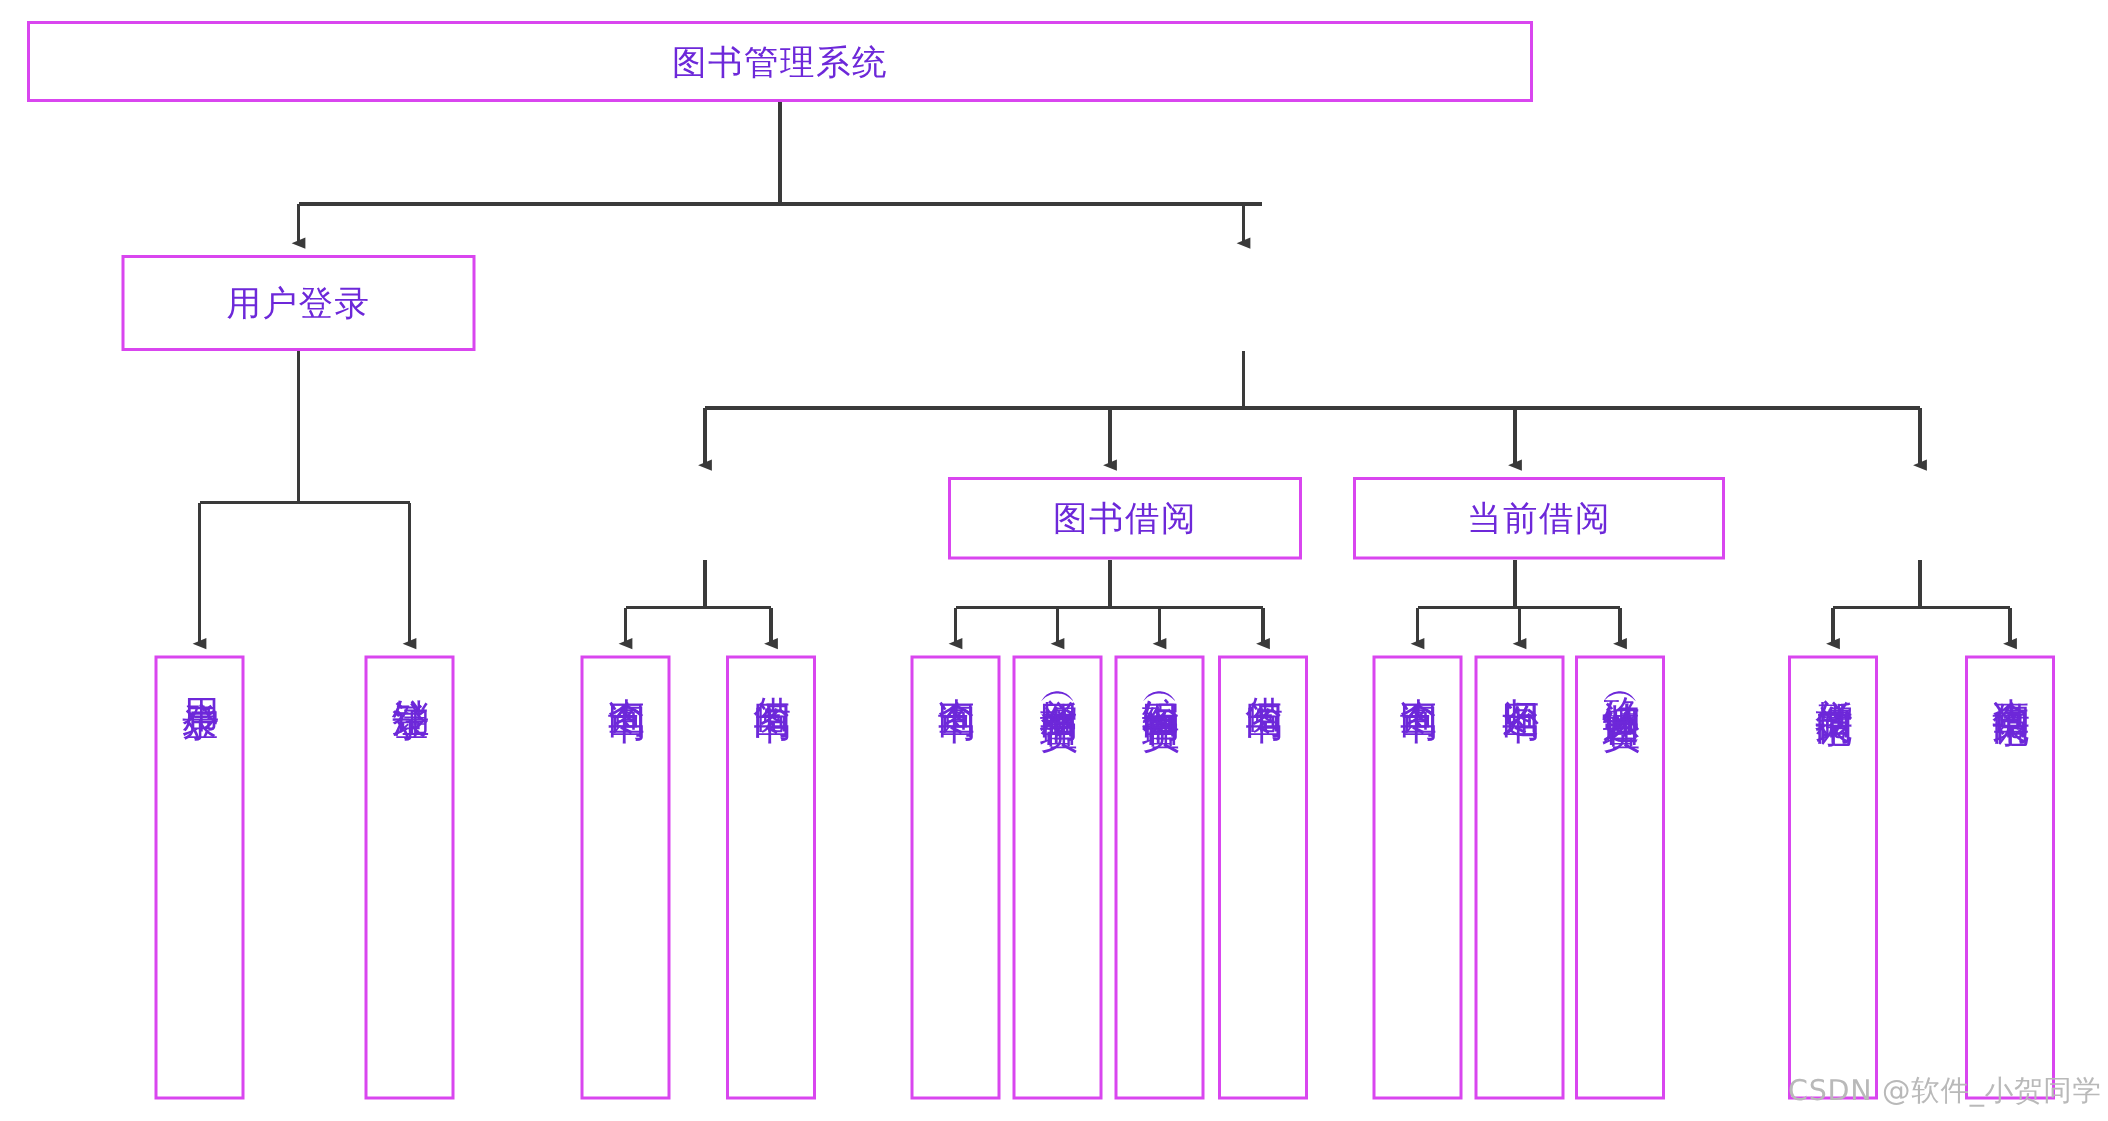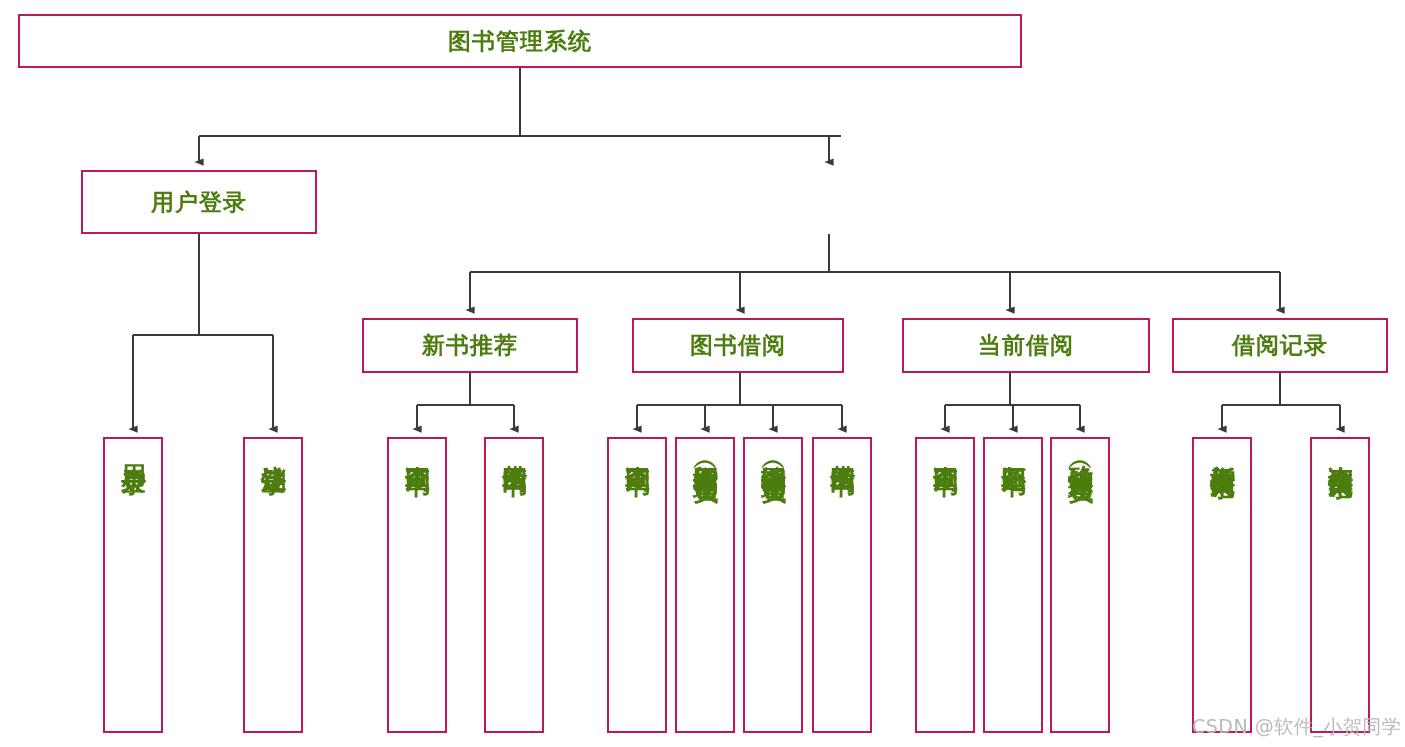--- a/index.html
+++ b/index.html
@@ -22,27 +22,26 @@
     position: absolute;
     left: 0;
     top: 0;
     width: 1405px;
     height: 747px;
     pointer-events: none;
   }
   .node {
     position: absolute;
     box-sizing: border-box;
-    border: 2px solid #be185d;
+    border: 2px solid #d946ef;
     background: #ffffff;
     display: flex;
     align-items: center;
     justify-content: center;
-    color: #4d7c0f;
-    font-weight: bold;
+    color: #6d28d9;
   }
   .node.horiz {
     font-size: 23px;
     letter-spacing: 1px;
   }
   .node.vert {
     align-items: flex-start;
     padding-top: 6px;
   }
   .node.vert .vlabel {
@@ -120,31 +119,25 @@
   </svg>
 
   <div class="node horiz" style="left:18px; top:14px; width:1004px; height:54px;">
     <span>图书管理系统</span>
   </div>
 
   <div class="node horiz" style="left:81px; top:170px; width:236px; height:64px;">
     <span>用户登录</span>
   </div>
 
-  <div class="node horiz" style="left:362px; top:318px; width:216px; height:55px;">
-    <span>新书推荐</span>
-  </div>
-  <div class="node horiz" style="left:632px; top:318px; width:212px; height:55px;text-align:right;">
+  <div class="node horiz" style="left:632px; top:318px; width:236px; height:55px;text-align:right;">
     <span>图书借阅</span>
   </div>
   <div class="node horiz" style="left:902px; top:318px; width:248px; height:55px;">
     <span>当前借阅</span>
-  </div>
-  <div class="node horiz" style="left:1172px; top:318px; width:216px; height:55px;">
-    <span>借阅记录</span>
   </div>
 
   <div class="node vert" style="left:103px; top:437px; width:60px; height:296px;">
     <span class="vlabel">用户登录</span>
   </div>
   <div class="node vert" style="left:243px; top:437px; width:60px; height:296px;">
     <span class="vlabel">注销登录</span>
   </div>
 
   <div class="node vert" style="left:387px; top:437px; width:60px; height:296px;">

